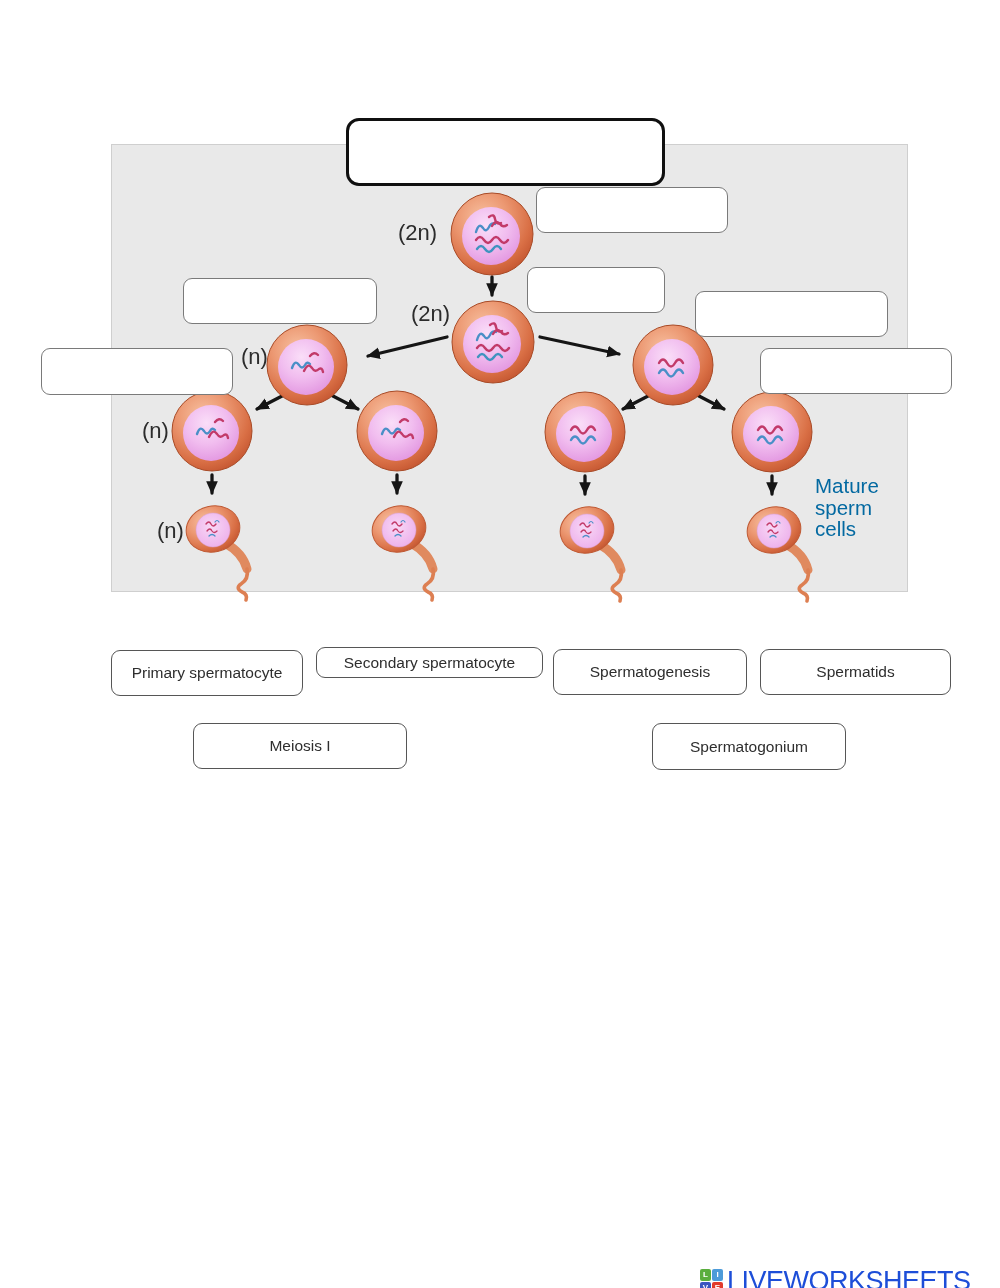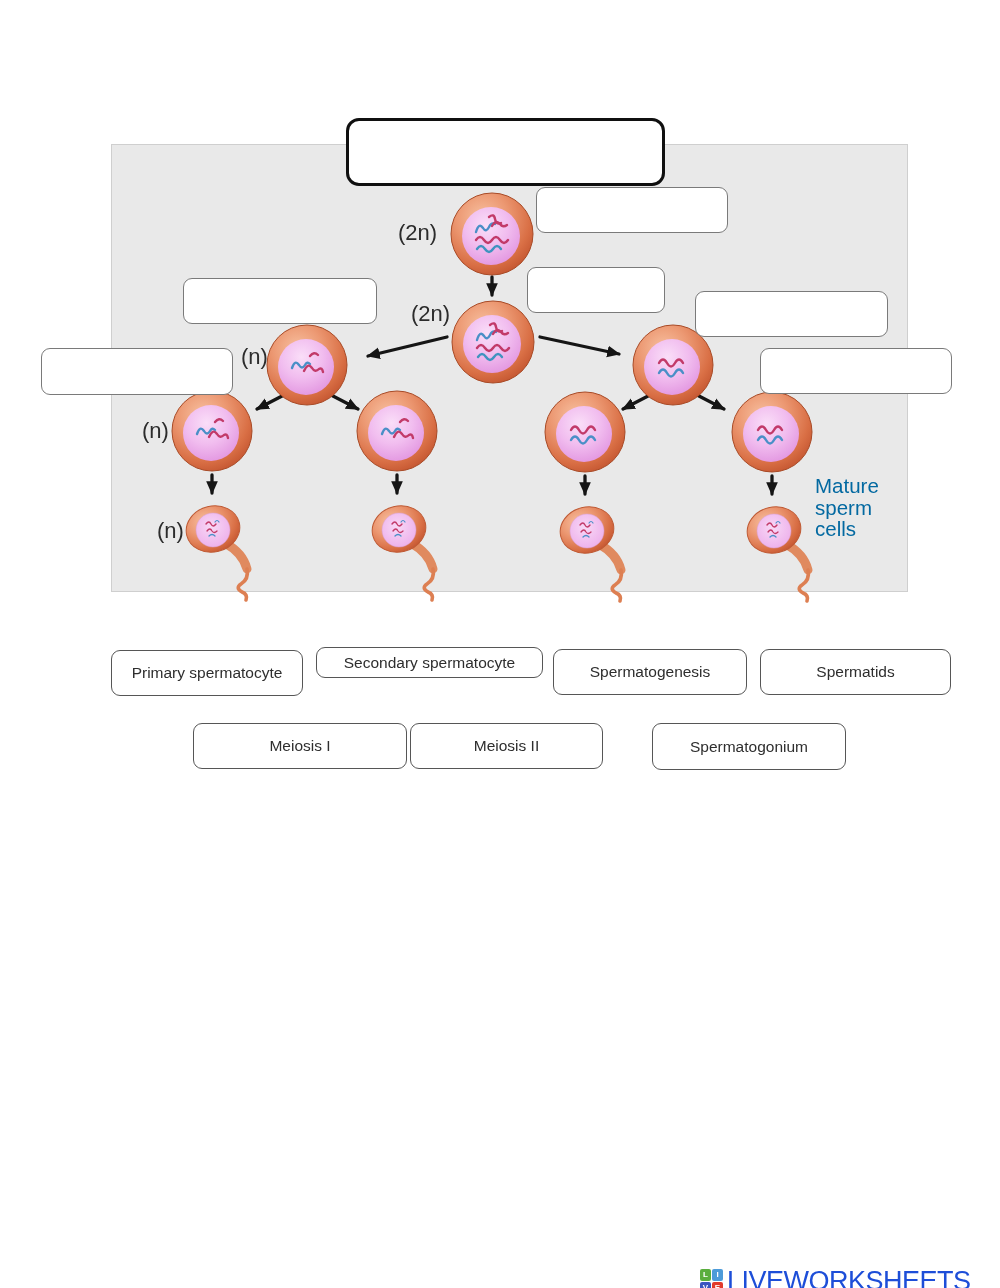--- a/index.html
+++ b/index.html
@@ -171,21 +171,20 @@
   <div class="abox" style="left:527px;top:251px;width:138px;height:46px"></div>
   <div class="abox" style="left:695px;top:275px;width:193px;height:46px"></div>
   <div class="abox" style="left:41px;top:332px;width:192px;height:47px"></div>
   <div class="abox" style="left:760px;top:332px;width:192px;height:46px"></div>
 
   <div class="wb" style="left:111px;top:634px;width:192px;height:46px">Primary spermatocyte</div>
   <div class="wb" style="left:316px;top:631px;width:227px;height:31px">Secondary spermatocyte</div>
   <div class="wb" style="left:760px;top:633px;width:191px;height:46px">Spermatids</div>
   <div class="wb" style="left:553px;top:633px;width:194px;height:46px">Spermatogenesis</div>
   <div class="wb" style="left:193px;top:707px;width:214px;height:46px">Meiosis I</div>
-  <div class="wb" style="left:410px;top:707px;width:193px;height:46px">Meiosis II</div>
   <div class="wb" style="left:652px;top:707px;width:194px;height:47px">Spermatogonium</div>
 
   <div class="footer">
     <div class="logo-grid">
       <span class="tile t0">L</span>
       <span class="tile t1">I</span>
       <span class="tile t2">V</span>
       <span class="tile t3">E</span>
     </div>
     <span class="logo-text">LIVEWORKSHEETS</span>

